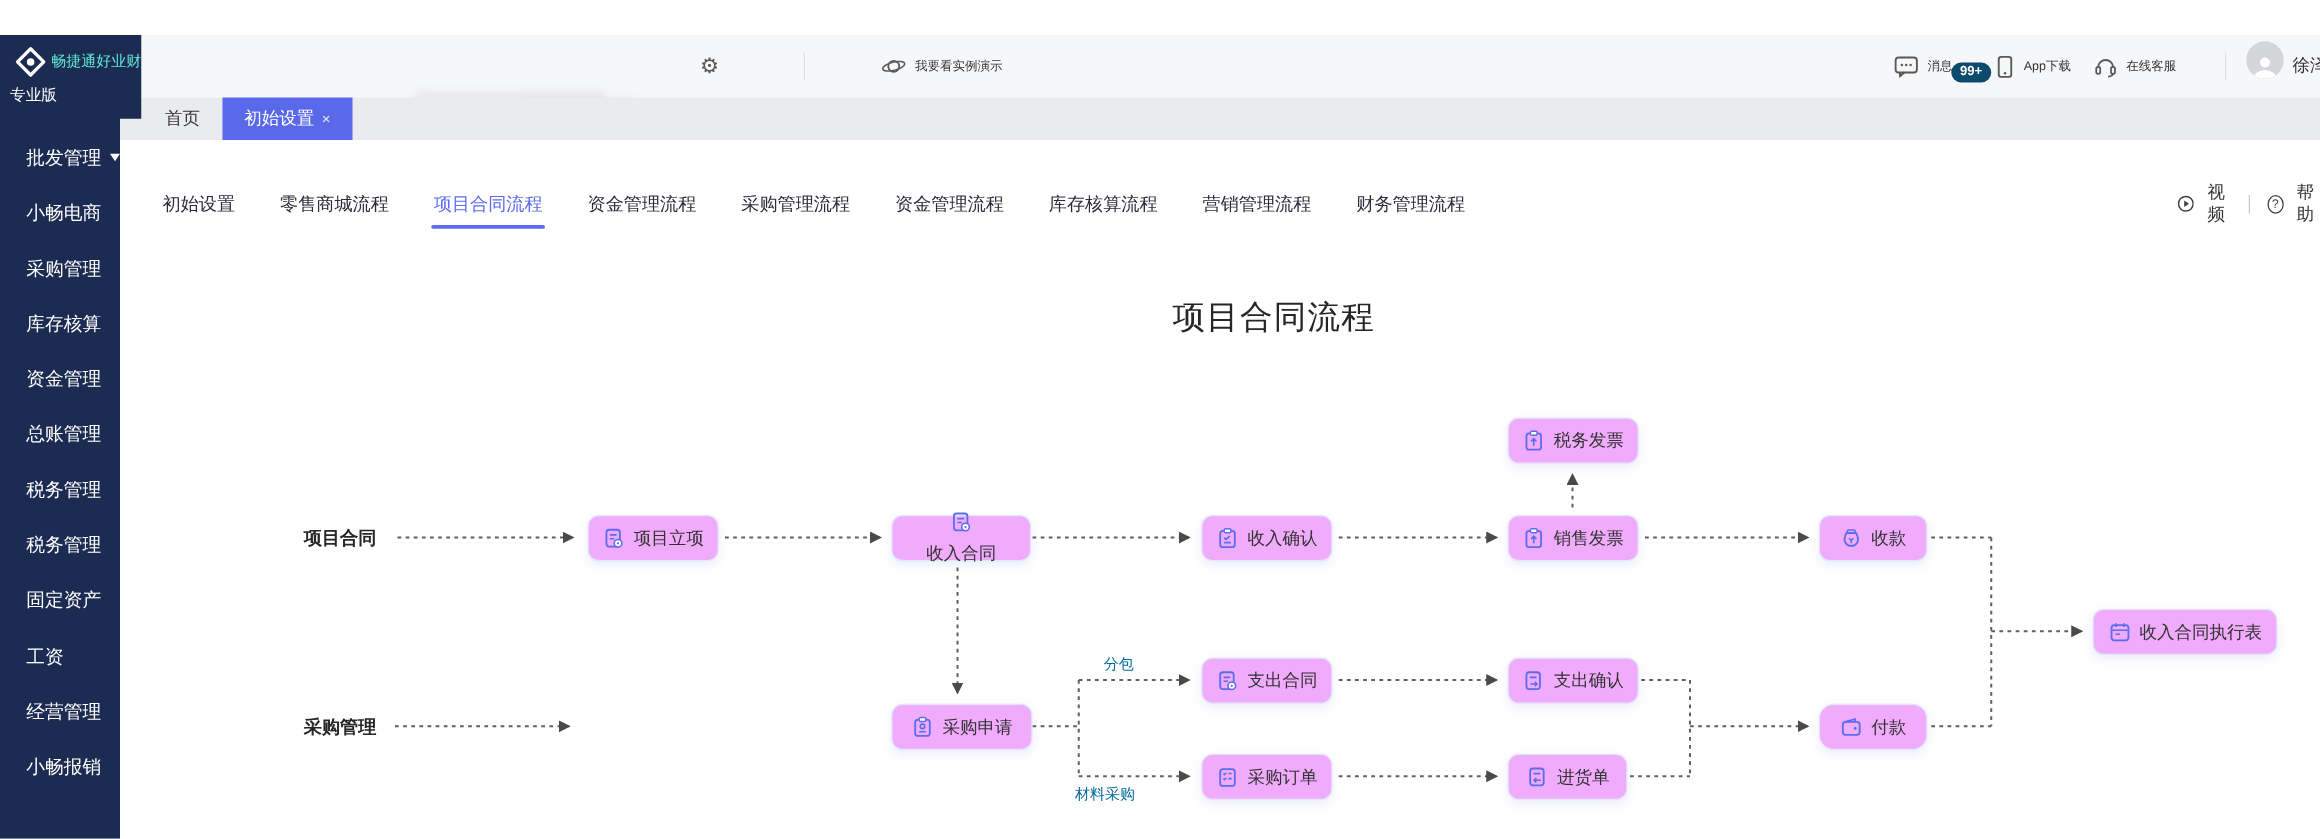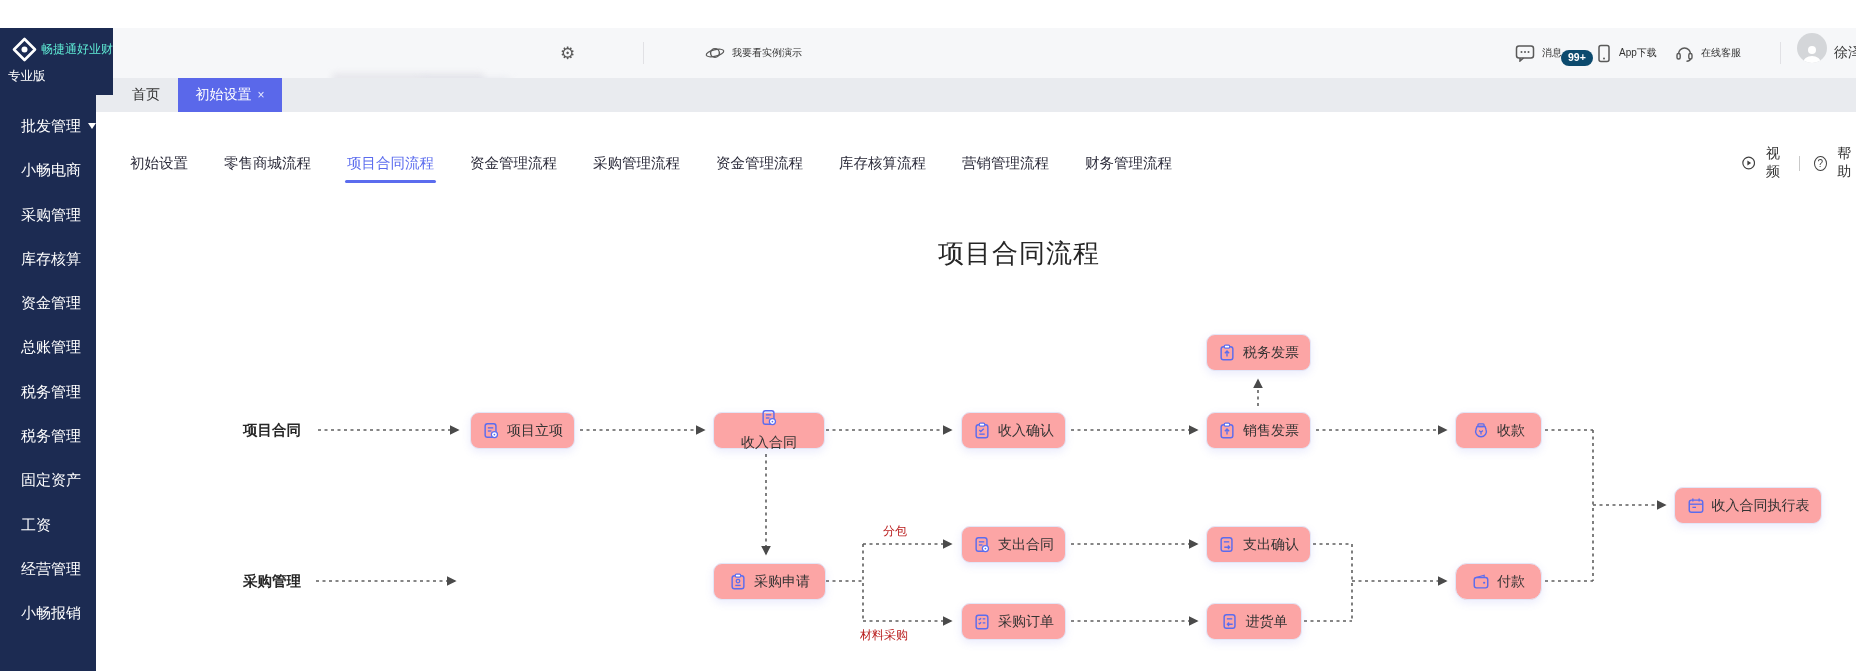--- a/index.html
+++ b/index.html
@@ -39,25 +39,25 @@
   .flowtabs { position:absolute; left:130px; top:140px; height:46px; display:flex; align-items:center; gap:36px; font-size:14.5px; }
   .flowtab { position:relative; color:#2b2b3a; cursor:pointer; white-space:nowrap; }
   .flowtab.active { color:#5b6cee; }
   .flowtab.active::after { content:""; position:absolute; left:-2px; right:-2px; bottom:-10px; height:3px; background:#5b6cee; border-radius:2px; }
   .flow-help { position:absolute; left:1742px; top:140px; height:46px; display:flex; align-items:center; gap:6px; font-size:14px; color:#333;text-align:center; }
   .fh-div { height:15px; border-left:1px solid #c9c9c9; margin:0 8px; }
   .qmark { display:inline-flex; width:15px; height:15px; border:1.3px solid #404040; border-radius:50%; align-items:center; justify-content:center; font-size:10px; color:#404040; }
   
   .diagram-title { position:absolute; left:938px; top:236px; font-size:26px; font-weight:500; color:#262626; letter-spacing:1px; }
   .flow-svg { position:absolute; left:0; top:0; pointer-events:none; }
-  .node { position:absolute; height:37px; background:#fca5a5; border:1px solid #e3e6f7; border-radius:9px;
+  .node { position:absolute; height:37px; background:#f0abfc; border:1px solid #e3e6f7; border-radius:9px;
           box-shadow:0 3px 8px rgba(99,112,233,0.13); display:flex; align-items:center; justify-content:center; gap:7px;
           font-size:14px; color:#333; cursor:pointer; }
   .rowlabel { position:absolute; font-size:14.5px; font-weight:bold; color:#262626; }
-  .branchlabel { position:absolute; font-size:12px; color:#b91c1c; }
+  .branchlabel { position:absolute; font-size:12px; color:#0369a1; }
   .nicon { display:flex; }
 </style>
 </head>
 <body>
 
 <div class="topbar">
   <div class="org-select">
     <div class="blur-blob"></div>
     <div class="blur-blob2"></div>
     <svg class="chevron" width="14" height="9" viewBox="0 0 14 9">

